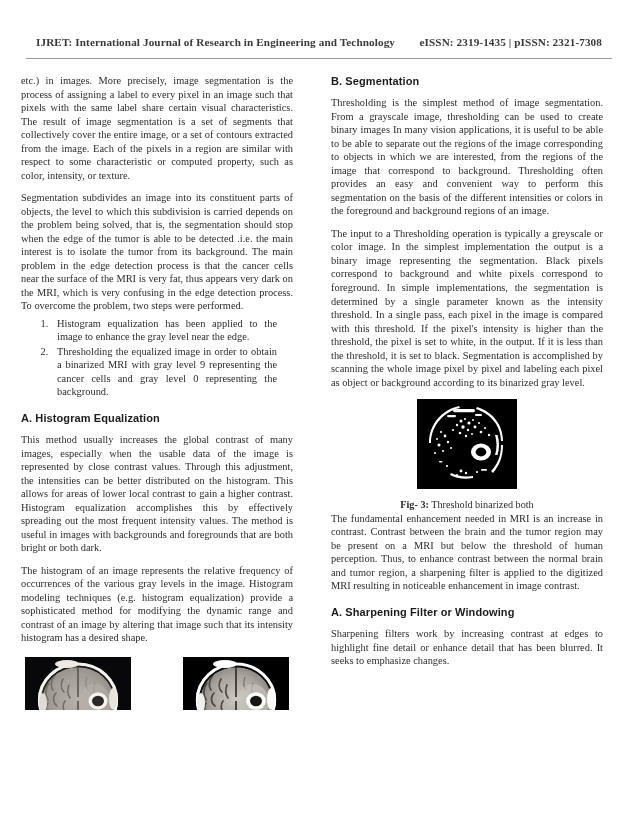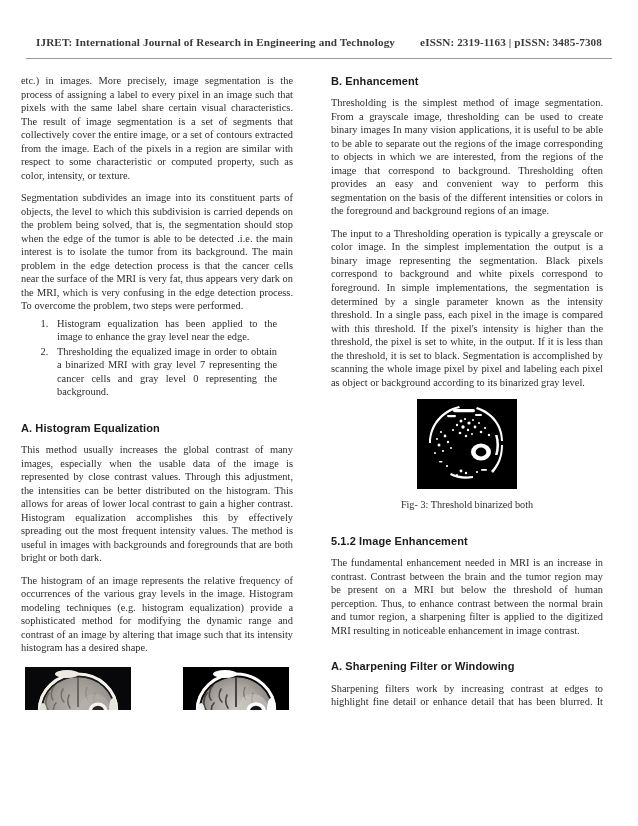--- a/index.html
+++ b/index.html
@@ -62,21 +62,21 @@
   p.body.tight { margin-bottom: 0; }
 
   h3.section {
     font-family: "Liberation Sans", sans-serif;
     font-size: 11px;
     font-weight: bold;
     color: #1c1c1c;
     margin: 0 0 8px 0;
     letter-spacing: 0.1px;
   }
-  h3.section.spaced { margin-top: 22px; }
+  h3.section.spaced { margin-top: 12px; }
 
   
   ol.steps {
     margin: 4px 16px 0 0;
     padding-left: 30px;
     list-style-position: outside;
   }
   ol.steps li {
     margin-bottom: 1px;
     padding-left: 6px;
@@ -105,21 +105,21 @@
     width: 100px;
     height: 90px;
     display: block;
   }
   .caption {
     margin-top: 10px;
     text-align: center;
     font-size: 10.2px;
     line-height: 1.25;
   }
-  .caption b { font-weight: normal; }
+  .caption b { font-weight: bold; }
 
   
   .rule-bottom {
     position: absolute;
     left: 26px;
     top: 766px;
     width: 586px;
     height: 1px;
     background: #9a9a9a;
   }
@@ -139,33 +139,33 @@
   .footer-left { white-space: nowrap; }
   .footer-page { white-space: nowrap; }
 </style>
 </head>
 <body>
 
 <div class="page">
 
   <div class="header">
     <span class="header-title">IJRET: International Journal of Research in Engineering and Technology</span>
-    <span class="header-issn">eISSN: 2319-1163 | pISSN: 3485-7308</span>
+    <span class="header-issn">eISSN: 2319-1435 | pISSN: 2321-7308</span>
   </div>
   <div class="rule-top"></div>
 
   <div class="col col-left">
 
     <p class="body">etc.) in images. More precisely, image segmentation is the process of assigning a label to every pixel in an image such that pixels with the same label share certain visual characteristics. The result of image segmentation is a set of segments that collectively cover the entire image, or a set of contours extracted from the image. Each of the pixels in a region are similar with respect to some characteristic or computed property, such as color, intensity, or texture.</p>
 
     <p class="body tight">Segmentation subdivides an image into its constituent parts of objects, the level to which this subdivision is carried depends on the problem being solved, that is, the segmentation should stop when the edge of the tumor is able to be detected .i.e. the main interest is to isolate the tumor  from its background. The main problem in the edge detection process is that the cancer cells near the surface of the MRI is very fat, thus appears very dark on the MRI, which is very confusing in the edge detection process. To overcome the problem, two steps were performed.</p>
 
     <ol class="steps">
       <li>Histogram equalization has been applied to the image to enhance the gray level near the edge.</li>
-      <li>Thresholding the equalized image in order to obtain a binarized MRI with gray level 7 representing the cancer cells and gray level 0 representing the background.</li>
+      <li>Thresholding the equalized image in order to obtain a binarized MRI with gray level 9 representing the cancer cells and gray level 0 representing the background.</li>
     </ol>
 
     <h3 class="section spaced">A. Histogram Equalization</h3>
 
     <p class="body">This method usually increases the global contrast of many images, especially when the usable data of the image is represented by close contrast values. Through this adjustment, the intensities can be better distributed on the histogram. This allows for areas of lower local contrast to gain a higher contrast. Histogram equalization accomplishes this by effectively spreading out the most frequent intensity values. The method is useful in images with backgrounds and foregrounds that are both bright or both dark.</p>
 
     <p class="body">The histogram of an image represents the relative frequency of occurrences of the various gray levels in the image. Histogram modeling techniques (e.g. histogram equalization) provide a sophisticated method for modifying the dynamic range and contrast of an image by altering that image such that its intensity histogram has a desired shape.</p>
 
     <div class="fig-row">
 
@@ -280,21 +280,21 @@
 
     <div class="caption">
       <b>Fig- 2:</b><span> a) The perform MRI b) Histogram</span><br>
       <span>Equalized MRI</span>
     </div>
 
   </div>
 
   <div class="col col-right">
 
-    <h3 class="section">B. Enhancement</h3>
+    <h3 class="section">B. Segmentation</h3>
 
     <p class="body">Thresholding is the simplest method of image segmentation. From a grayscale image, thresholding can be used to create binary images In many vision applications, it is useful to be able to be able to separate out the regions of the image corresponding to objects in which we are interested, from the regions of the image that correspond to background. Thresholding often provides an easy and convenient way to perform this segmentation on the basis of the different intensities or colors in the foreground and background regions of an image.</p>
 
     <p class="body">The input to a Thresholding operation is typically a greyscale or color image. In the simplest implementation the output is a binary image representing the segmentation. Black pixels correspond to background and white pixels correspond to foreground. In simple implementations, the segmentation is determined by a single parameter known as the intensity threshold. In a single pass, each pixel in the image is compared with this threshold. If the pixel's intensity is higher than the threshold, the pixel is set to white, in the output. If it is less than the threshold, it is set to black. Segmentation is accomplished by scanning the whole image pixel by pixel and labeling each pixel as object or background according to its binarized gray level.</p>
 
     <div class="fig-single">
       <svg class="fig3" viewBox="0 0 100 90">
         <rect x="0" y="0" width="100" height="90" fill="#000000"></rect>
         <g fill="#ffffff">
 
@@ -345,21 +345,20 @@
           <circle cx="18" cy="54" r="1"></circle>
         </g>
         <ellipse cx="64" cy="53" rx="5.4" ry="4.4" fill="#000000"></ellipse>
       </svg>
     </div>
 
     <div class="caption">
       <b>Fig- 3:</b><span> Threshold binarized both</span>
     </div>
 
-    <h3 class="section spaced">5.1.2 Image Enhancement</h3>
 
     <p class="body">The fundamental enhancement needed in MRI is an increase in contrast. Contrast between the brain and the tumor region may be present on a MRI but below the threshold of human perception. Thus, to enhance contrast between the normal brain and tumor region, a sharpening filter is applied to the digitized MRI resulting in noticeable enhancement in image contrast.</p>
 
     <h3 class="section spaced">A. Sharpening Filter or Windowing</h3>
 
     <p class="body">Sharpening filters work by increasing contrast at edges to highlight fine detail or enhance detail that has been blurred. It seeks to emphasize changes.</p>
 
 
   </div>
 

